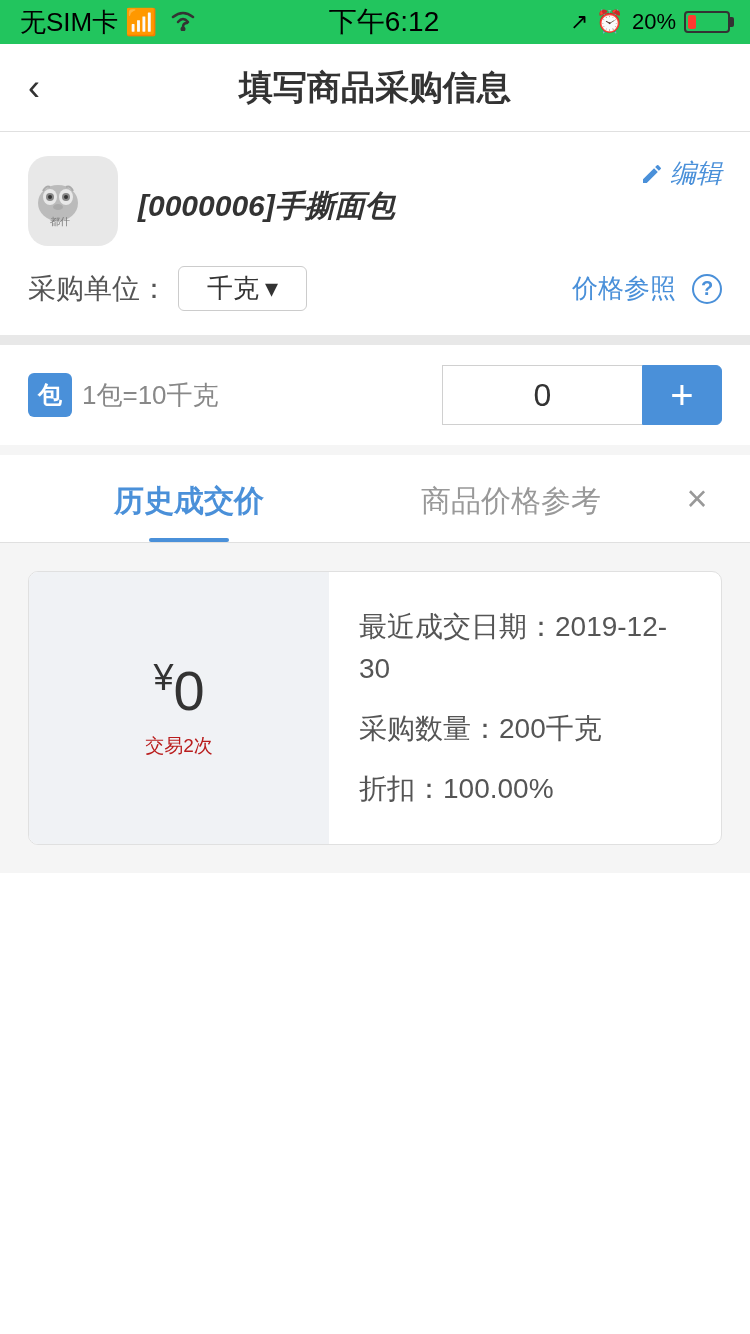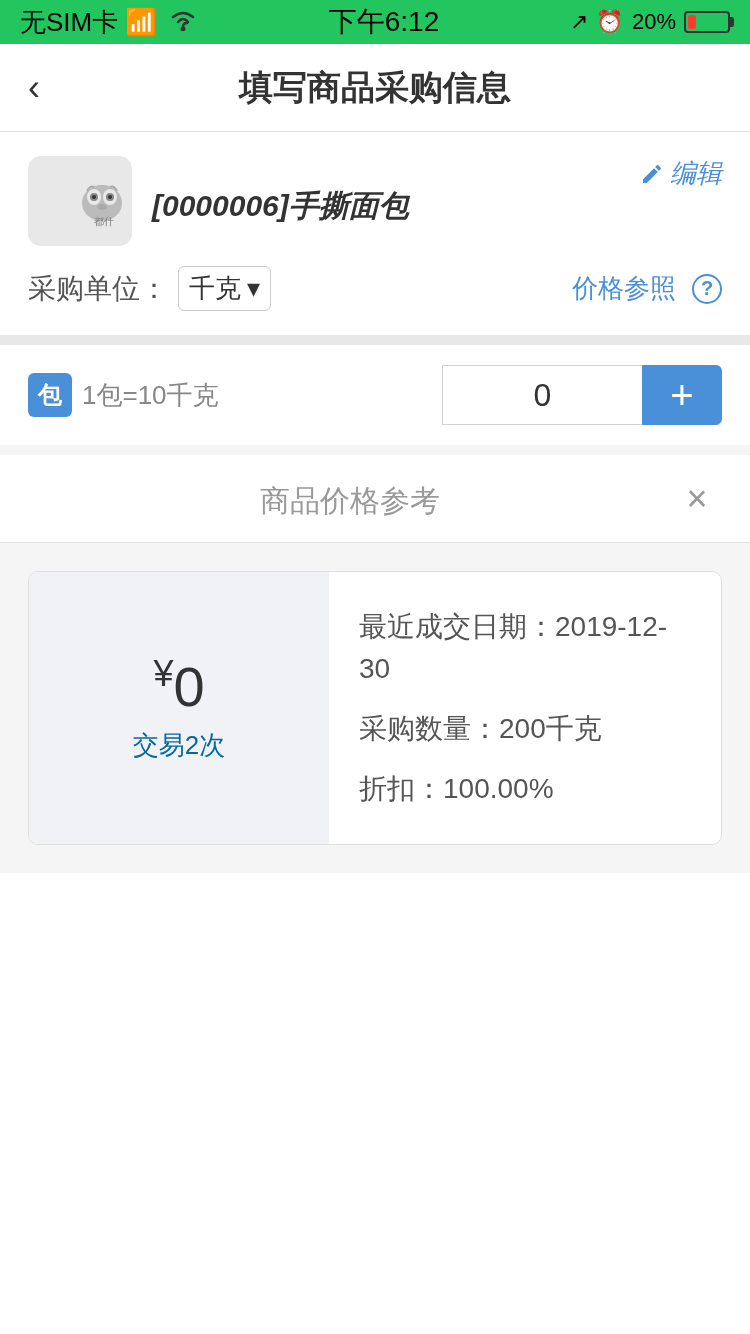--- a/index.html
+++ b/index.html
@@ -107,27 +107,27 @@
       align-items: flex-start;
       justify-content: space-between;
       margin-bottom: 20px;
     }
     .product-left {
       display: flex;
       align-items: center;
       gap: 20px;
     }
     .product-image {
-      width: 104px;
+      width: 90px;
       height: 90px;
       background: #e8e8e8;
-      border-radius: 13px;
-      display: flex;
-      align-items: center;
-      justify-content: flex-end;
+      border-radius: 20px;
+      display: flex;
+      align-items: center;
+      justify-content: flex-start;
       flex-shrink: 0;
     }
     .product-name {
       font-size: 30px;
       font-weight: 600;
       color: #333;
       margin-top: 10px;
       font-style: italic;
     }
     .edit-btn {
@@ -148,21 +148,21 @@
     .unit-row {
       display: flex;
       align-items: center;
       gap: 10px;
       font-size: 28px;
       color: #555;
     }
     .unit-select {
       border: 1px solid #ccc;
       border-radius: 6px;
-      padding: 4px 10px;
+      padding: 4px 28px;
       font-size: 26px;
       color: #333;
       display: flex;
       align-items: center;
       gap: 6px;
       background: #fff;
       cursor: pointer;
     }
     .price-ref {
       display: flex;
@@ -324,22 +324,22 @@
     .price-amount {
       font-size: 56px;
       font-weight: 400;
       color: #333;
     }
     .price-yen {
       font-size: 36px;
       vertical-align: super;
     }
     .price-trades {
-      font-size: 26px;
-      color: #0369a1;
+      font-size: 19px;
+      color: #b91c1c;
       margin-top: 10px;
     }
     .price-right-panel {
       flex: 1;
       padding: 34px 30px;
       display: flex;
       flex-direction: column;
       gap: 18px;
     }
     .price-detail-row {
@@ -450,20 +450,23 @@
   </div>
   <div class="qty-controls">
     <input class="qty-input" type="text" value="0" style="">
     <div class="qty-plus-btn">
       <span>+</span>
     </div>
   </div>
 </div>
 
 <div class="tabs-bar">
+  <div class="tab-item active">
+    <span>历史成交价</span>
+  </div>
   <div class="tab-item">
     <span>商品价格参考</span>
   </div>
   <div class="tab-close">×</div>
 </div>
 
 <div class="price-card-container">
   <div class="price-card">
     <div class="price-left-panel">
       <div class="price-amount">

